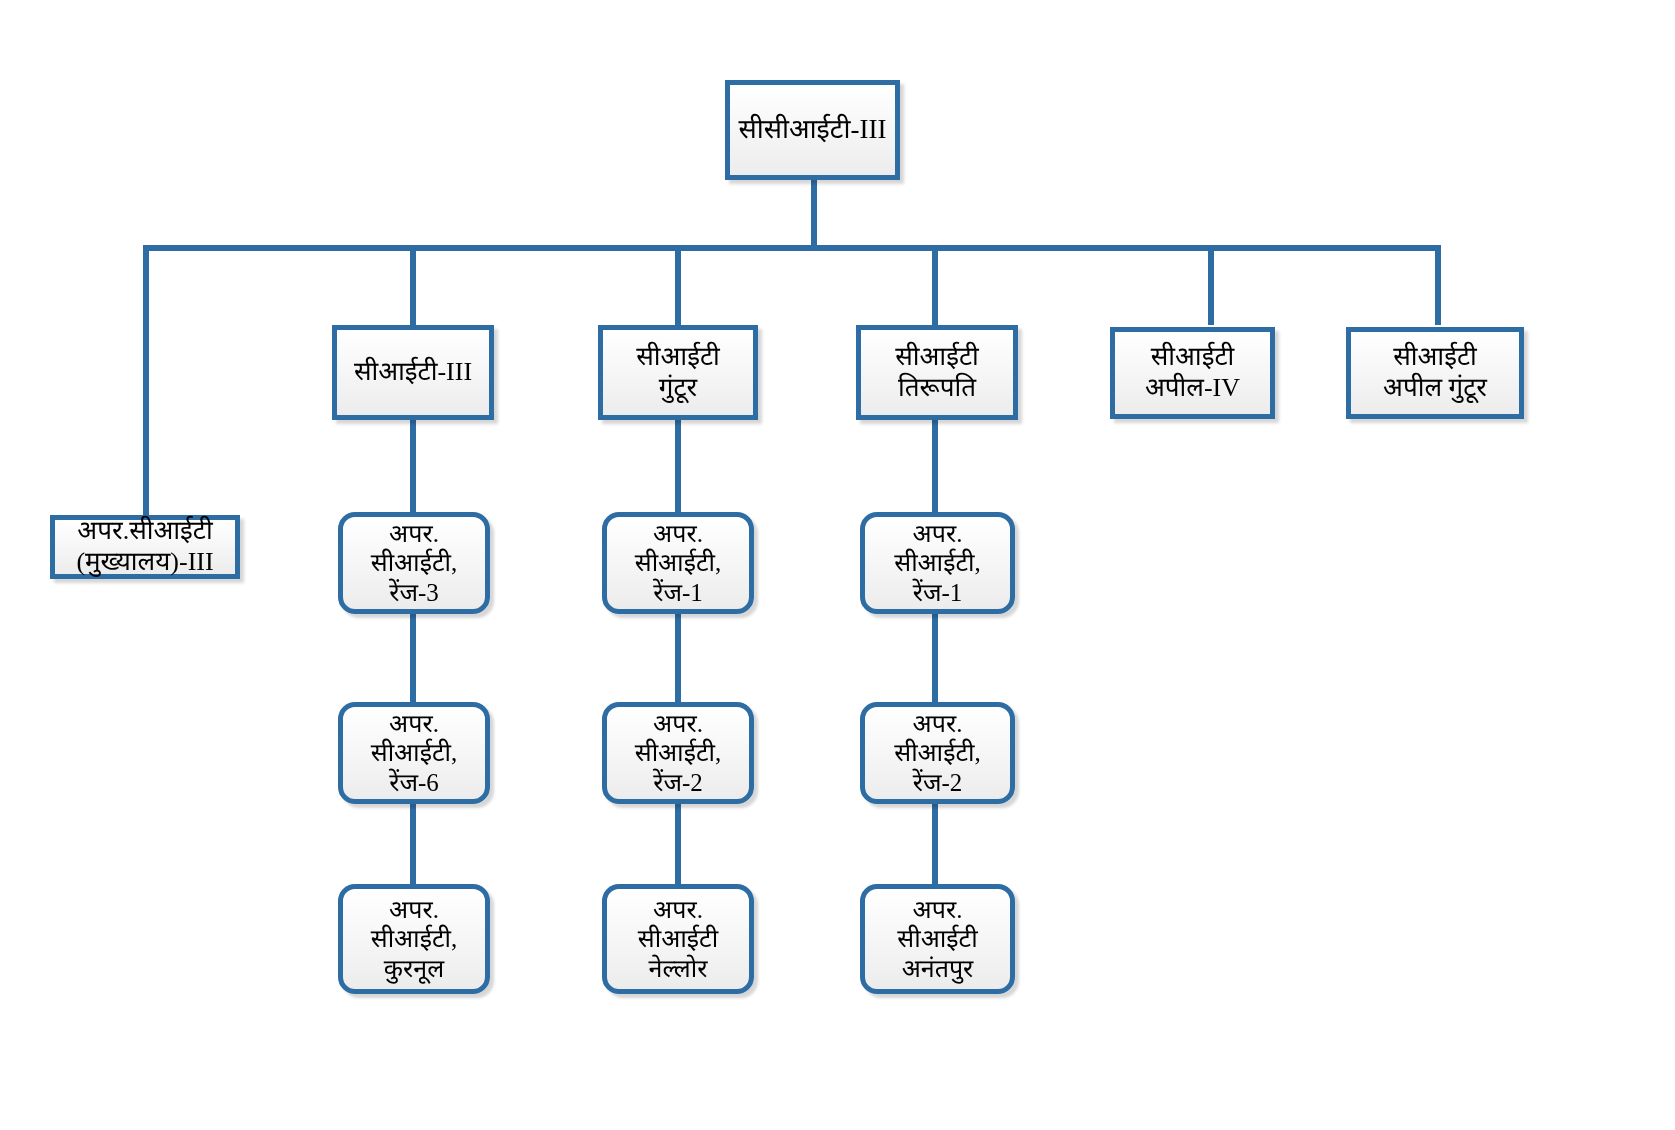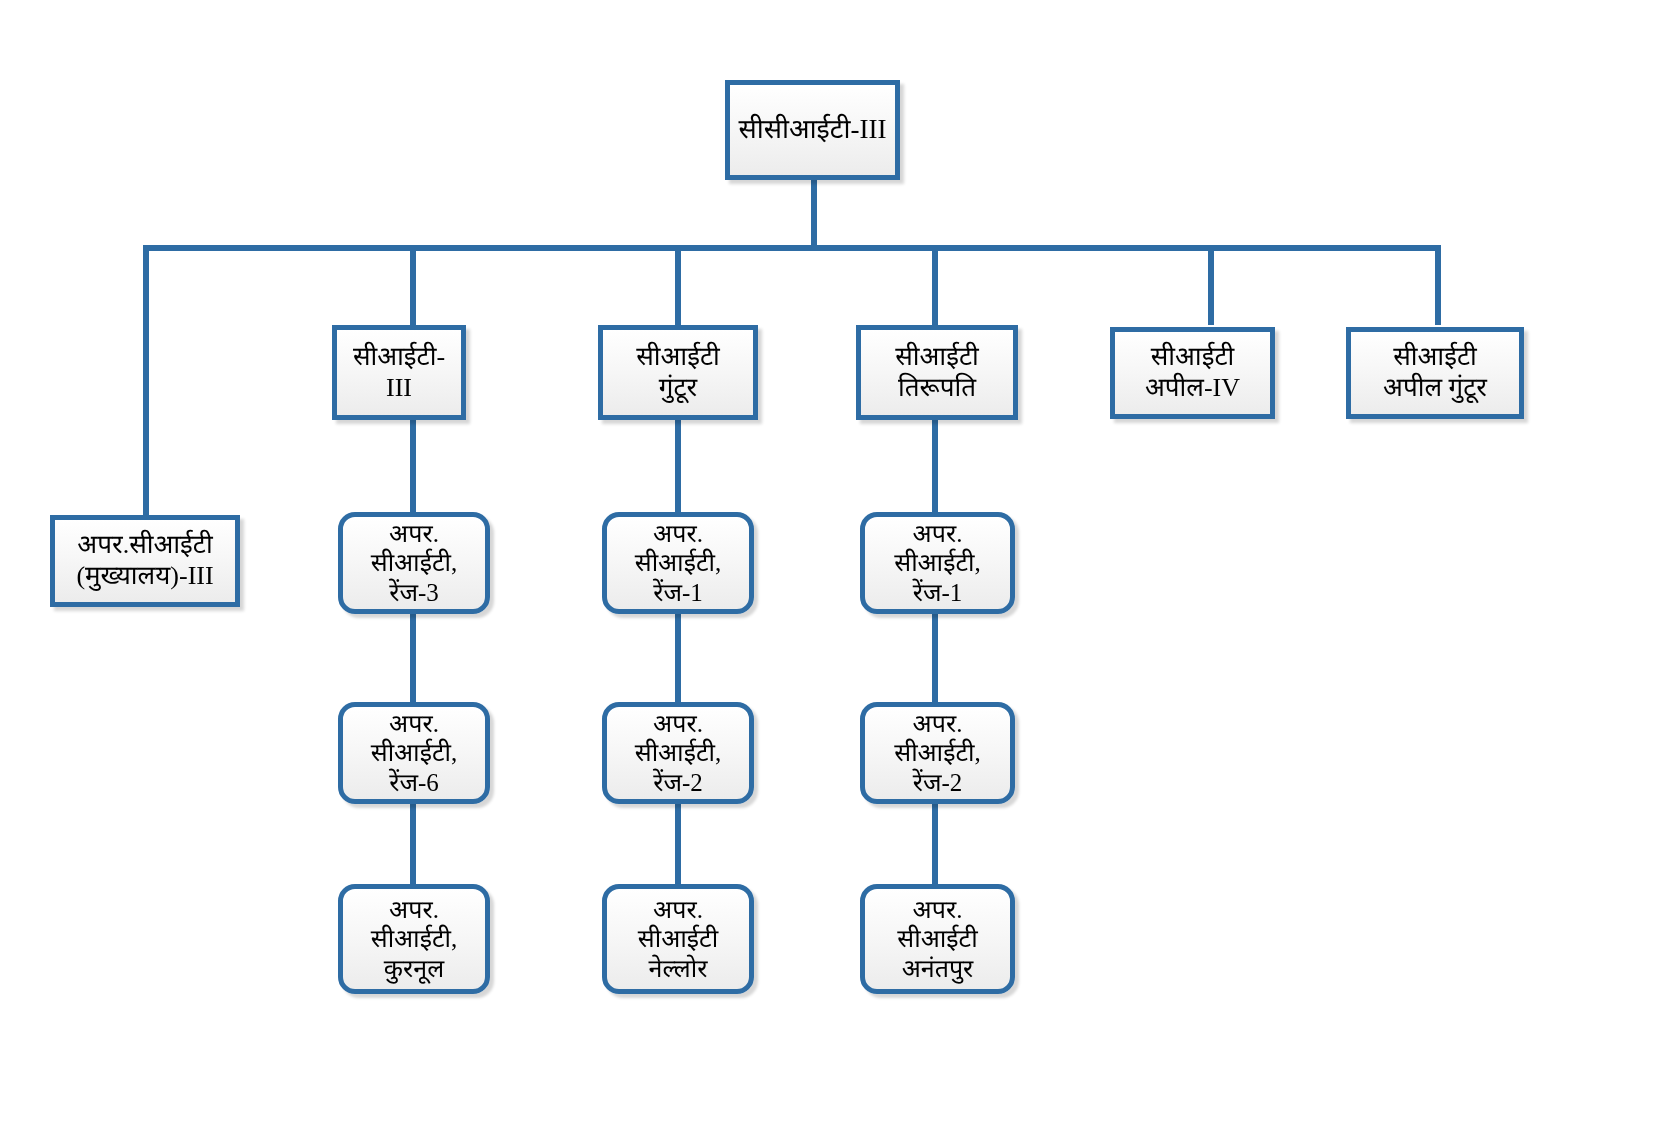--- a/index.html
+++ b/index.html
@@ -75,21 +75,21 @@
   <div class="conn vline" style="left:675px; top:800px; height:86px;"></div>
 
   <div class="conn vline" style="left:932px; top:418px; height:98px;"></div>
   <div class="conn vline" style="left:932px; top:612px; height:92px;"></div>
   <div class="conn vline" style="left:932px; top:800px; height:86px;"></div>
 
   <div class="node size-lg" style="left:725px; top:80px; width:175px; height:100px;">
     <span class="label">सीसीआईटी-III</span>
   </div>
 
-  <div class="node size-md" style="left:332px; top:325px; width:134px; height:95px;">
+  <div class="node size-md" style="left:332px; top:325px; width:162px; height:95px;">
     <span class="label">सीआईटी-III</span>
   </div>
 
   <div class="node size-md" style="left:598px; top:325px; width:160px; height:95px;">
     <span class="label">सीआईटी
 गुंटूर</span>
   </div>
 
   <div class="node size-md" style="left:856px; top:325px; width:162px; height:95px;">
     <span class="label">सीआईटी
@@ -99,21 +99,21 @@
   <div class="node size-md" style="left:1110px; top:327px; width:165px; height:92px;">
     <span class="label">सीआईटी
 अपील-IV</span>
   </div>
 
   <div class="node size-md" style="left:1346px; top:327px; width:178px; height:92px;">
     <span class="label">सीआईटी
 अपील गुंटूर</span>
   </div>
 
-  <div class="node size-md" style="left:50px; top:515px; width:190px; height:92px;">
+  <div class="node size-md" style="left:50px; top:515px; width:190px; height:64px;">
     <span class="label">अपर.सीआईटी
 (मुख्यालय)-III</span>
   </div>
 
   <div class="node size-sm" style="left:338px; top:512px; width:152px; height:102px;">
     <span class="label">अपर.
 सीआईटी,
 रेंज-3</span>
   </div>
   <div class="node size-sm" style="left:338px; top:702px; width:152px; height:102px;">

